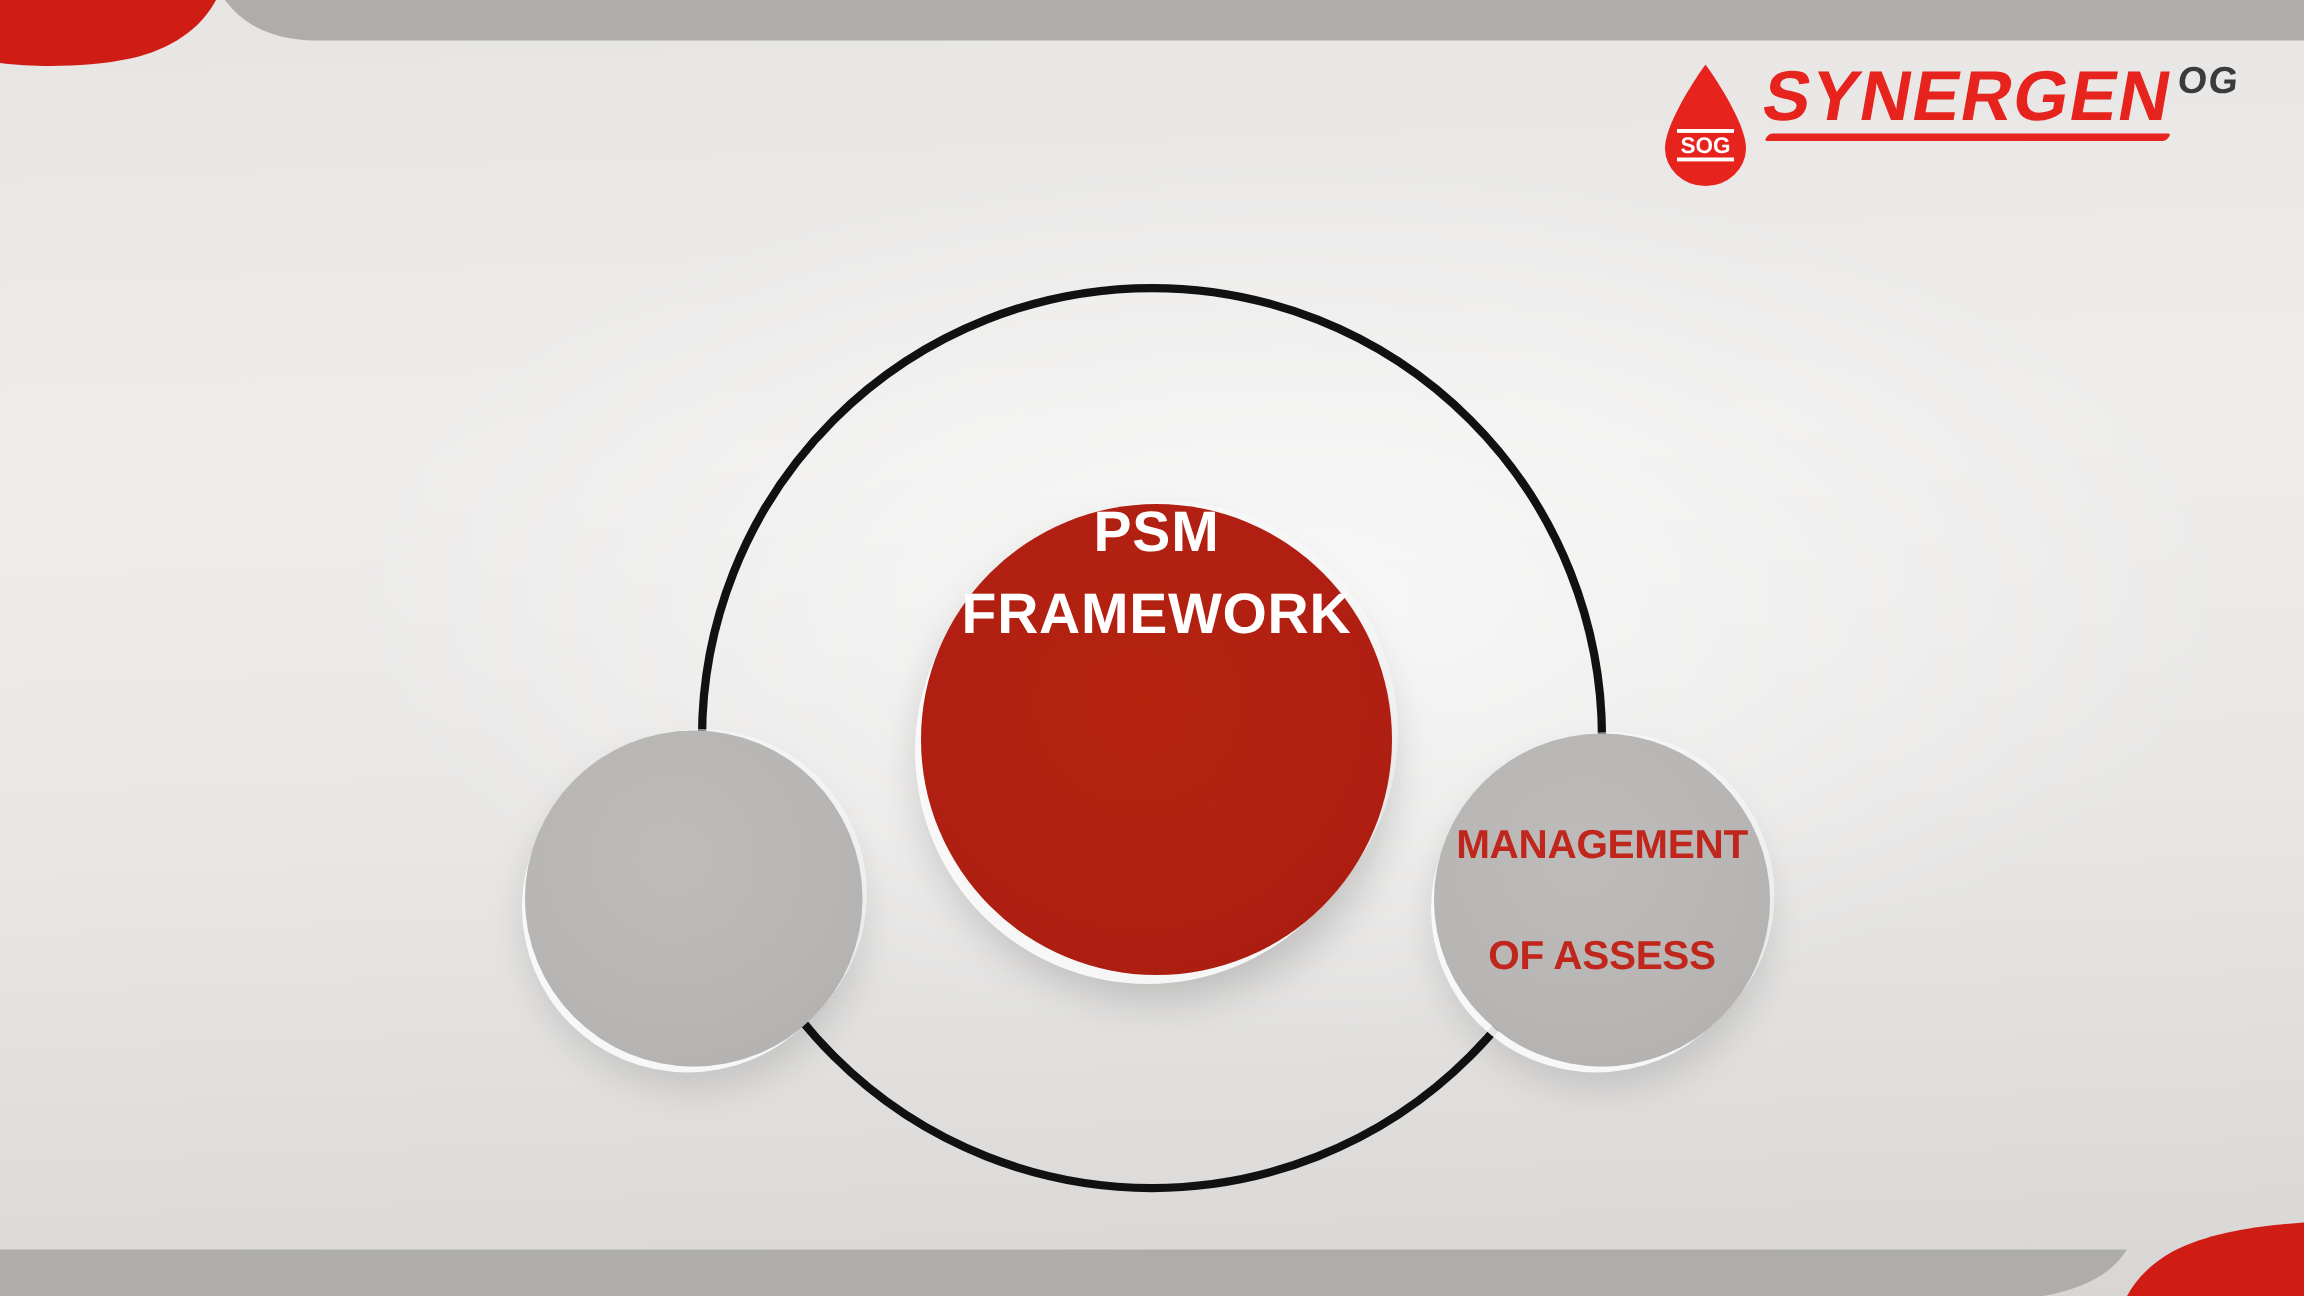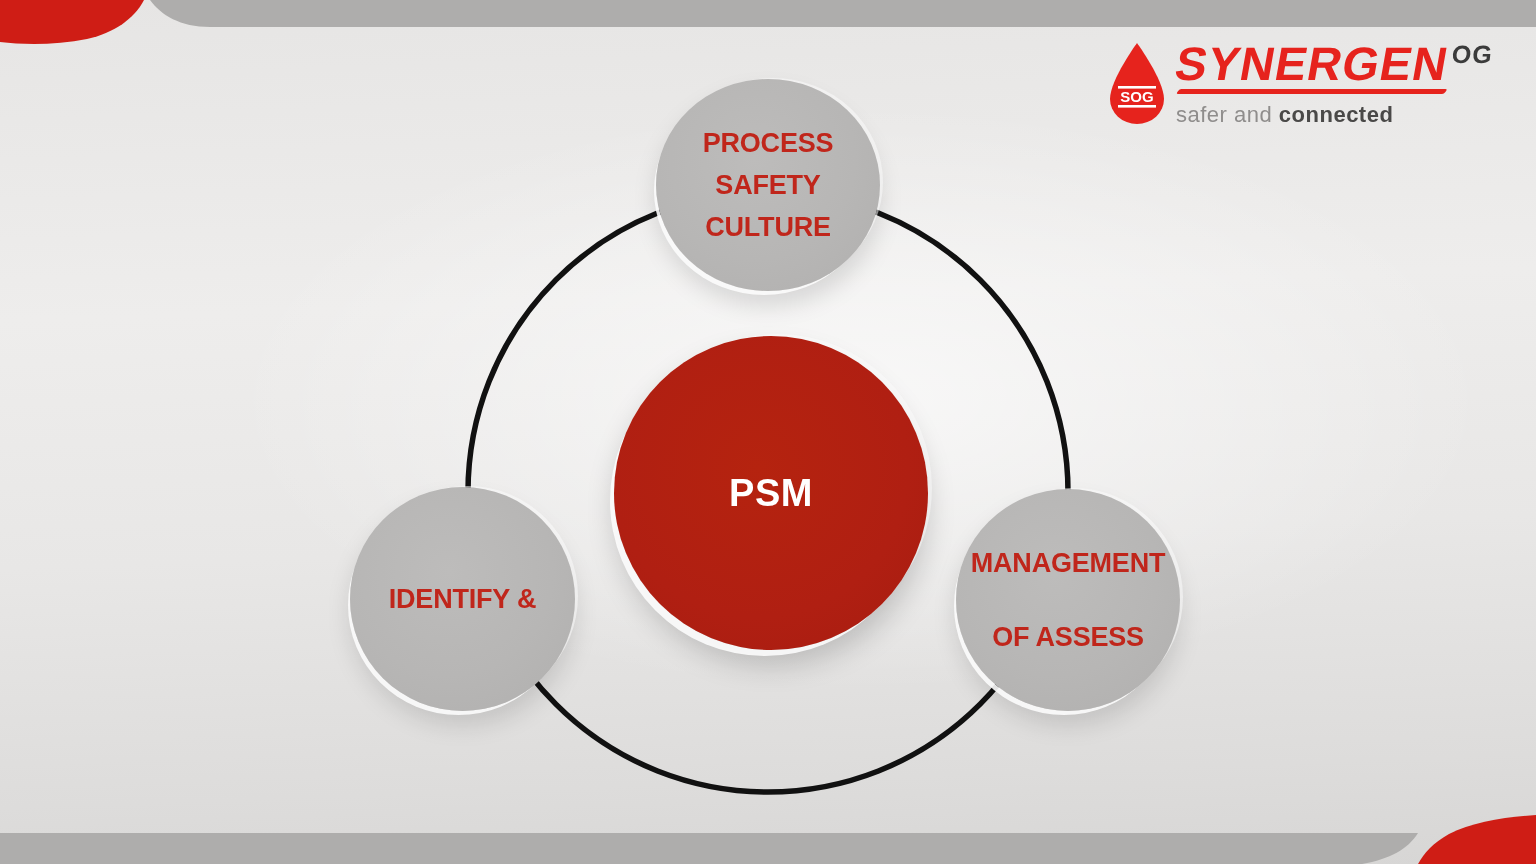--- a/index.html
+++ b/index.html
@@ -25,21 +25,21 @@
   .node .line{
     font-weight:bold;font-size:27px;line-height:42px;letter-spacing:-0.2px;
     color:#c0261b;
   }
   .node-top{left:656px;top:79px;width:224px;height:212px;}
   .node-left{left:350px;top:487px;width:225px;height:224px;}
   .node-right{left:956px;top:489px;width:224px;height:222px;gap:32px;}
 
   .center-node{
     position:absolute;left:614px;top:336px;width:314px;height:314px;border-radius:50%;
-    display:flex;flex-direction:column;align-items:center;justify-content:center;gap:17px;
+    display:flex;flex-direction:column;align-items:center;justify-content:flex-start;gap:17px;
     text-align:center;
     background:radial-gradient(circle at 46% 42%,#b5230f 0%,#b01f12 60%,#a61c10 100%);
     box-shadow:-6px 8px 0 -2px rgba(252,252,252,.9), 7px -5px 0 -3px rgba(252,252,252,.5),
                0 16px 28px rgba(0,0,0,.18);
   }
   .center-node .line{
     font-weight:bold;font-size:38px;line-height:38px;letter-spacing:0.5px;color:#ffffff;
   }
 
   
@@ -69,51 +69,43 @@
     <path d="M150 0 L1536 0 L1536 27 L210 27 C180 27 161 15 150 0 Z" fill="#aeadac"></path>
     <path d="M0 0 L144 0 C134 19 114 33 87 39 C58 45 24 45 0 42 Z" fill="#cf1d15"></path>
     <path d="M0 833 L1418 833 C1408 849 1390 859 1362 864 L0 864 Z" fill="#aeadac"></path>
     <path d="M1536 815 C1505 817 1472 822 1449 834 C1433 843 1424 853 1418 864 L1536 864 Z" fill="#cf1d15"></path>
   </svg>
 
   <svg class="ring-layer" viewBox="0 0 1536 864" aria-hidden="true">
     <circle cx="768" cy="492" r="300" fill="none" stroke-width="5.5" stroke="#111111"></circle>
   </svg>
 
-  <div class="node node-top">
-    <span class="line">PROCESS</span>
-    <span class="line">SAFETY</span>
-    <span class="line">CULTURE</span>
-  </div>
 
   <div class="node node-left">
-    <span class="line">IDENTIFY &amp;</span>
   </div>
 
   <div class="node node-right">
     <span class="line">MANAGEMENT</span>
     <span class="line">OF ASSESS</span>
   </div>
 
   <div class="center-node">
     <span class="line">PSM</span>
+    <span class="line">FRAMEWORK</span>
   </div>
 
   <div class="brand">
     <svg class="droplet" viewBox="0 0 58 82" aria-hidden="true">
       <path d="M29 1 C29 1 2 38 2 57 A27 25 0 0 0 56 57 C56 38 29 1 29 1 Z" fill="#e6231d"></path>
       <rect x="10" y="44" width="38" height="2.6" fill="#ffffff"></rect>
       <text x="29" y="60" text-anchor="middle" font-family="Liberation Sans, sans-serif" font-size="15" font-weight="bold" fill="#ffffff">SOG</text>
       <rect x="10" y="63" width="38" height="2.6" fill="#ffffff"></rect>
     </svg>
     <div class="wordmark-block">
       <div class="wordmark-row">
         <span class="wordmark">SYNERGEN</span>
         <span class="wordmark-suffix">OG</span>
       </div>
       <div class="brand-underline" style="background: rgb(230, 35, 29);"></div>
-      <div class="tagline">
-        <span>safer and </span><b>connected</b>
-      </div>
     </div>
   </div>
 
 </div>
 
 </body></html>

